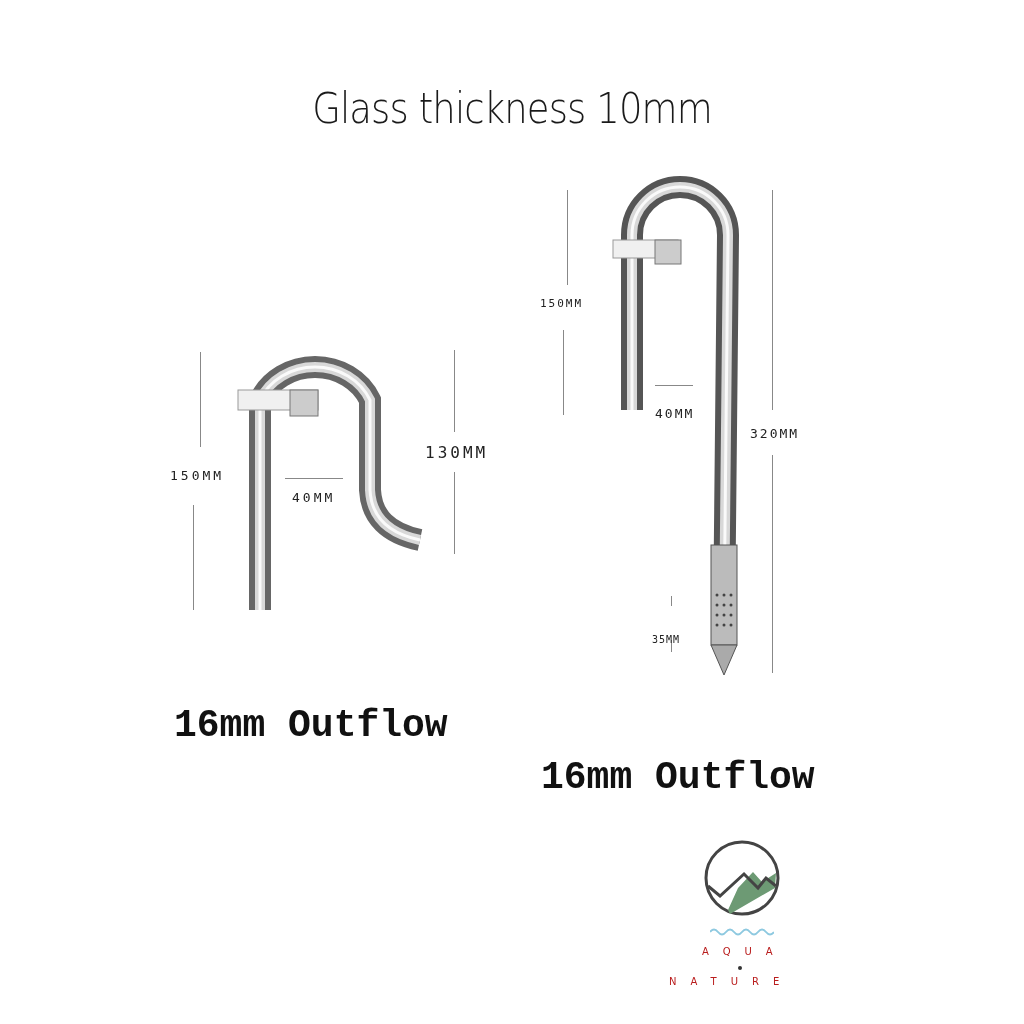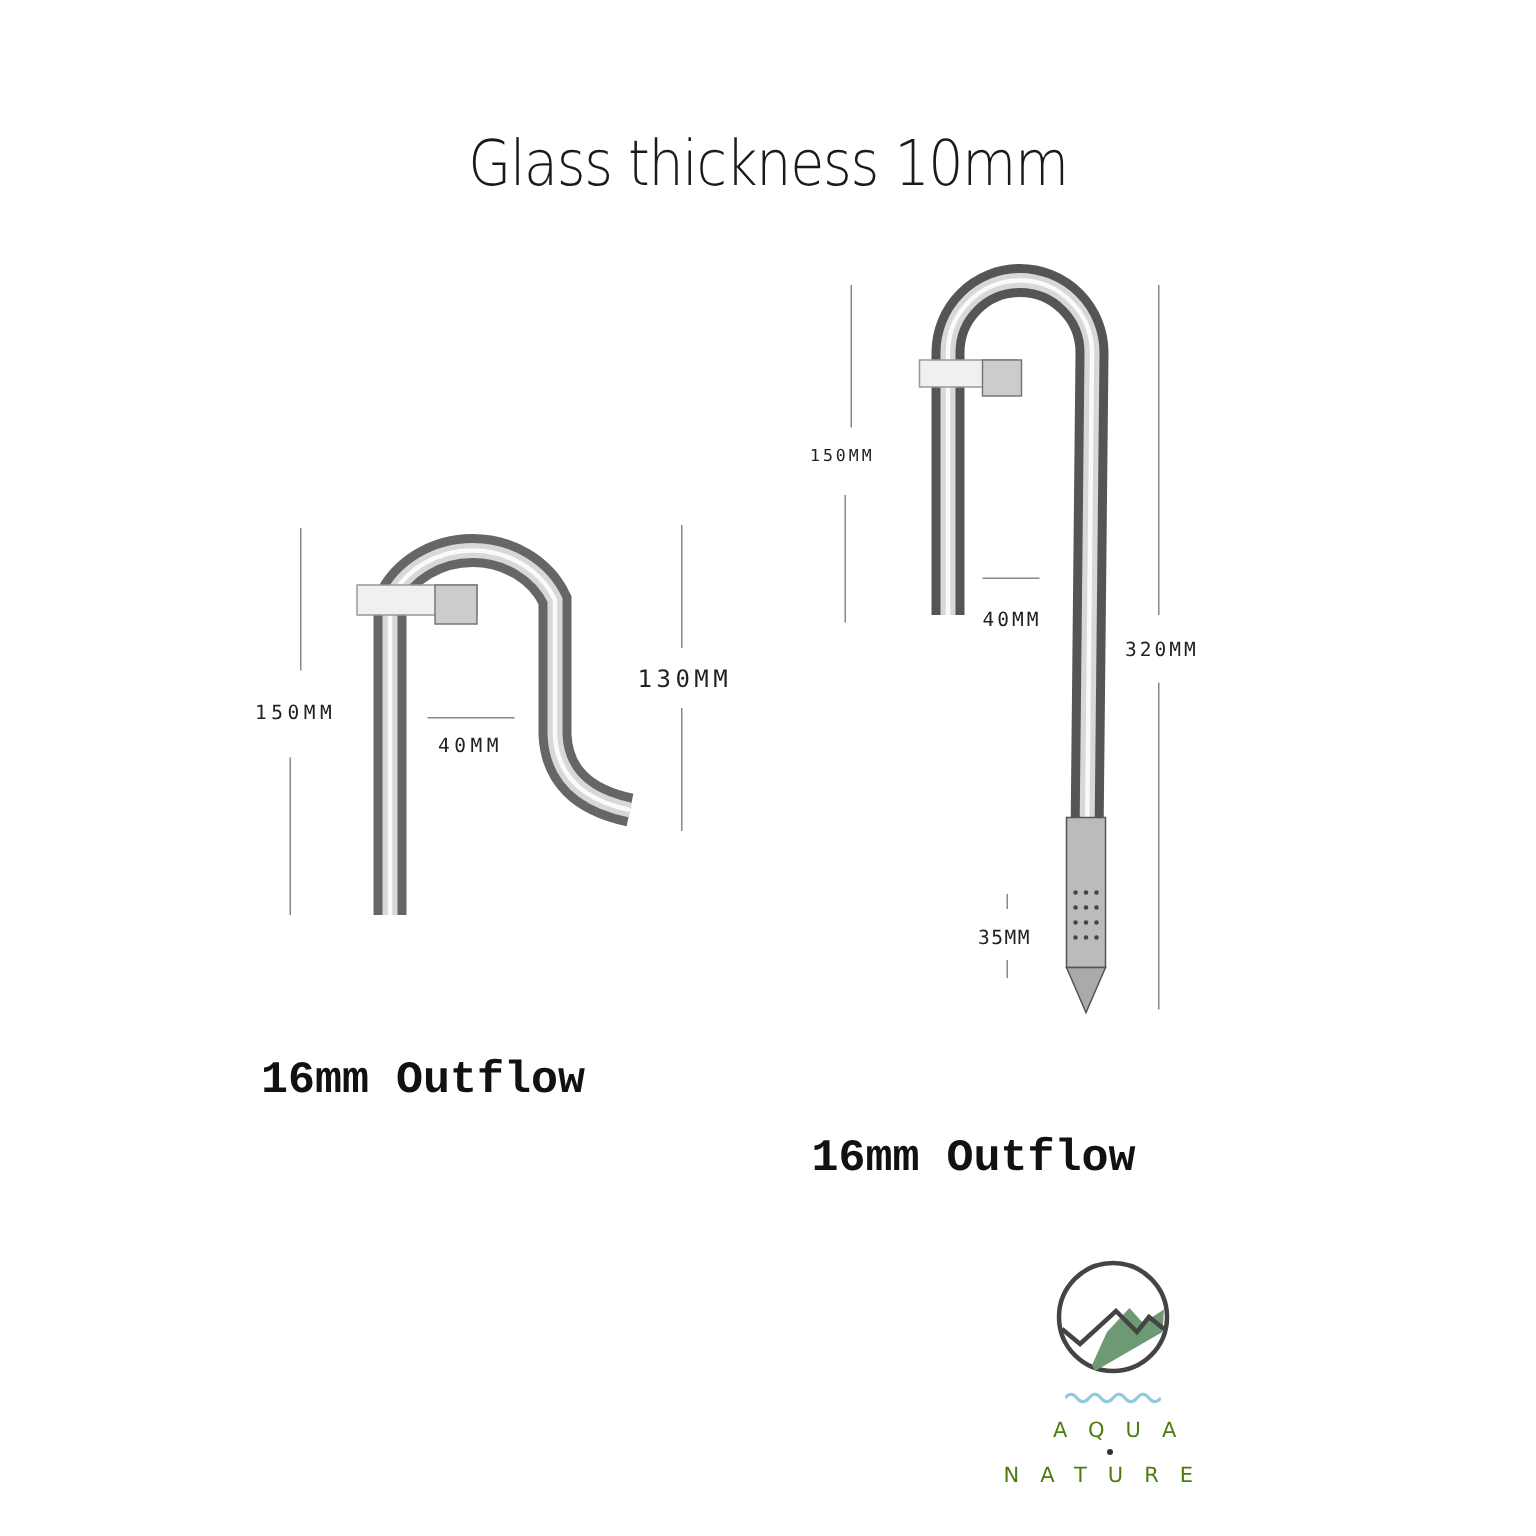--- a/index.html
+++ b/index.html
@@ -3,22 +3,22 @@
 <meta charset="utf-8">
 <style>
   html, body { margin:0; padding:0; }
   body { width:1024px; height:1024px; background:#ffffff; position:relative; overflow:hidden; font-family:"DejaVu Sans", sans-serif; }
   .abs { position:absolute; }
   .title { left:0; width:1024px; top:84px; text-align:center; font-family:"DejaVu Sans", sans-serif; font-weight:200; font-size:42px; color:#1a1a1a; letter-spacing:-1px; transform:scaleX(0.88); }
   .dim { font-family:"DejaVu Sans Mono", monospace; font-size:13px; color:#222; letter-spacing:3px;text-align:right; }
   .dim-sm { font-family:"DejaVu Sans Mono", monospace; font-size:11px; color:#222; letter-spacing:2px; }
   .vline { width:1px; background:#888; }
   .hline { height:1px; background:#888; }
-  .label { font-family:"Liberation Mono", monospace; font-weight:bold; font-size:30px; color:#111; }
-  .logo-text { font-family:"DejaVu Sans", sans-serif; font-size:14px; color:#4d7c0f; letter-spacing:14px; }
+  .label { font-family:"Liberation Mono", monospace; font-weight:bold; font-size:38px; color:#111; }
+  .logo-text { font-family:"DejaVu Sans", sans-serif; font-size:10px; color:#b91c1c; letter-spacing:14px; }
 </style>
 </head>
 <body>
 
 <div class="abs title">Glass thickness 10mm</div>
 
 <svg class="abs" style="left:160px;top:330px" width="360" height="300">
   <defs>
     <linearGradient id="steelV" x1="0" x2="1" y1="0" y2="0">
       <stop offset="0" stop-color="#555"></stop>
@@ -69,21 +69,21 @@
 <div class="abs vline" style="left:567px;top:190px;height:95px"></div>
 <div class="abs vline" style="left:563px;top:330px;height:85px"></div>
 <div class="abs dim-sm" style="left:540px;top:297px">150MM</div>
 <div class="abs hline" style="left:655px;top:385px;width:38px"></div>
 <div class="abs dim-sm" style="left:655px;top:406px;font-size:13px">40MM</div>
 <div class="abs vline" style="left:772px;top:190px;height:220px"></div>
 <div class="abs vline" style="left:772px;top:455px;height:218px"></div>
 <div class="abs dim-sm" style="left:750px;top:426px;font-size:13px">320MM</div>
 <div class="abs vline" style="left:671px;top:596px;height:10px"></div>
 <div class="abs vline" style="left:671px;top:640px;height:12px"></div>
-<div class="abs dim-sm" style="left:652px;top:618px;font-size:13px;letter-spacing:1px">35MM</div>
+<div class="abs dim-sm" style="left:652px;top:634px;font-size:10px;letter-spacing:1px">35MM</div>
 
 <div class="abs label" style="left:174px;top:704px">16mm Outflow</div>
 <div class="abs label" style="left:541px;top:756px">16mm Outflow</div>
 
 <svg class="abs" style="left:700px;top:838px" width="84" height="84">
   <circle cx="42" cy="40" r="36" fill="none" stroke="#444" stroke-width="3"></circle>
   <path d="M30,76 L75,50 L76,35 L62,44 L53,34 L38,50 L28,72 Z" fill="#6d9a74"></path>
   <path d="M8,48 L20,58 L44,36 L58,50 L66,40 L76,48" fill="none" stroke="#444" stroke-width="3"></path>
 </svg>
 <svg class="abs" style="left:710px;top:927px" width="64" height="10">

